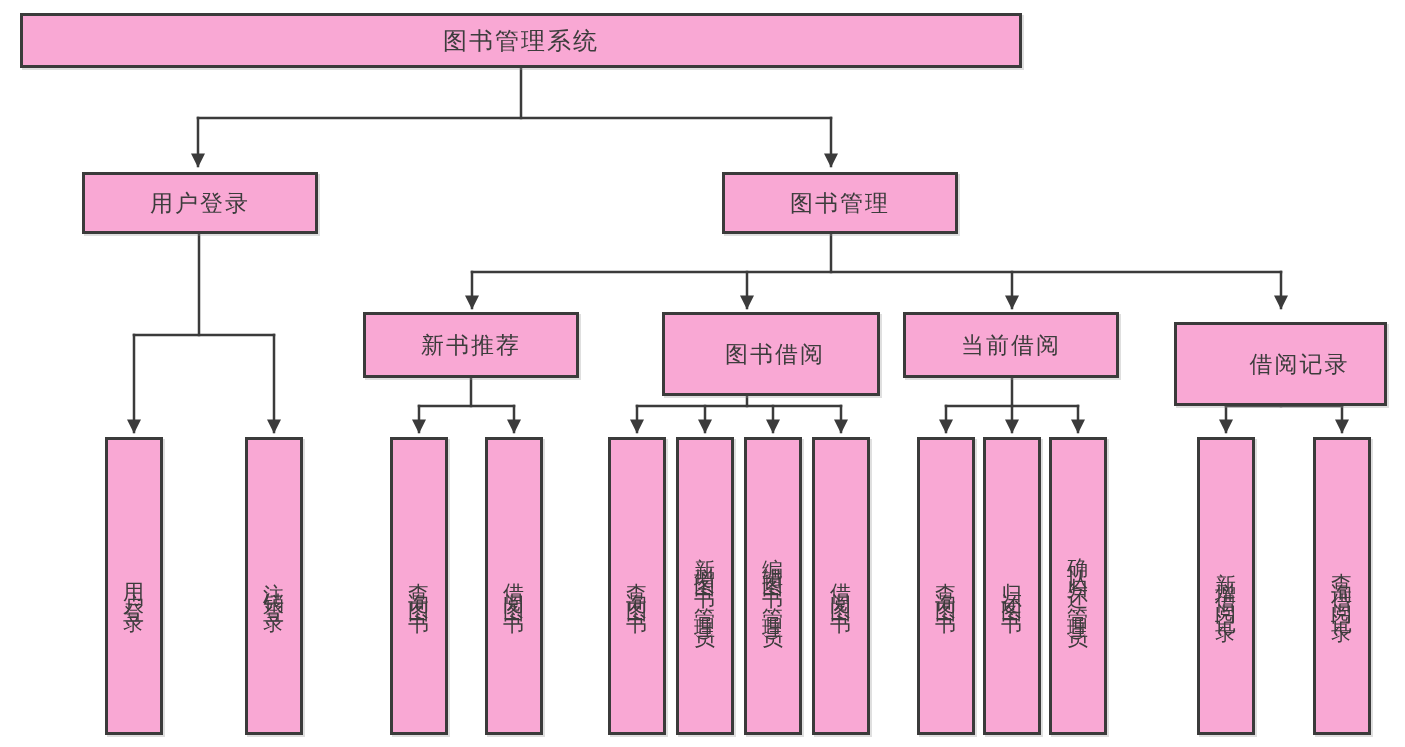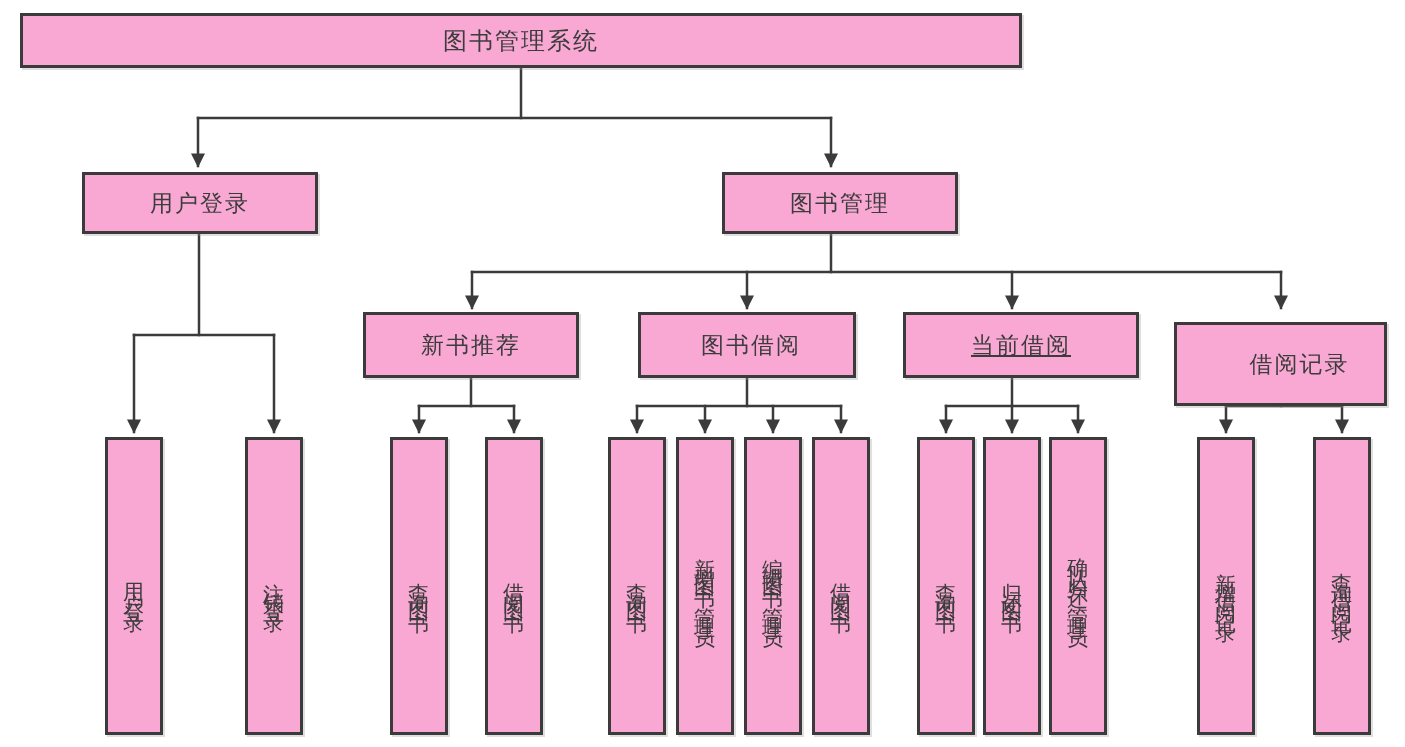--- a/index.html
+++ b/index.html
@@ -39,22 +39,22 @@
     font-size:21px;
     letter-spacing:10px;
     line-height:1;
     white-space:nowrap;
   }
   
   .root-box        {left:20px;  top:13px;  width:1002px; height:55px;}
   .n-user-login    {left:82px;  top:172px; width:236px;  height:62px;}
   .n-book-mgmt     {left:722px; top:172px; width:236px;  height:62px;}
   .n-new-books     {left:363px; top:312px; width:216px;  height:66px;text-align:right;}
-  .n-book-borrow   {left:638px; top:312px; width:218px;  height:66px;padding-left:8px;}
-  .n-cur-borrow    {left:903px; top:312px; width:236px;  height:66px;text-decoration:underline;}
+  .n-book-borrow   {left:662px; top:312px; width:218px;  height:84px;padding-left:8px;}
+  .n-cur-borrow    {left:903px; top:312px; width:216px;  height:66px;}
   .n-borrow-rec    {left:1174px;top:322px; width:213px;  height:84px;padding-left:38px;}
   .leaf{top:437px;width:58px;height:298px;}
   .l-a1{left:105px;} .l-a2{left:245px;}
   .l-b1{left:390px;} .l-b2{left:485px;}
   .l-c1{left:608px;} .l-c2{left:676px;} .l-c3{left:744px;} .l-c4{left:812px;}
   .l-d1{left:917px;} .l-d2{left:983px;} .l-d3{left:1049px;}
   .l-e1{left:1197px;} .l-e2{left:1313px;}
   .watermark{
     position:absolute;
     right:4px;bottom:6px;

